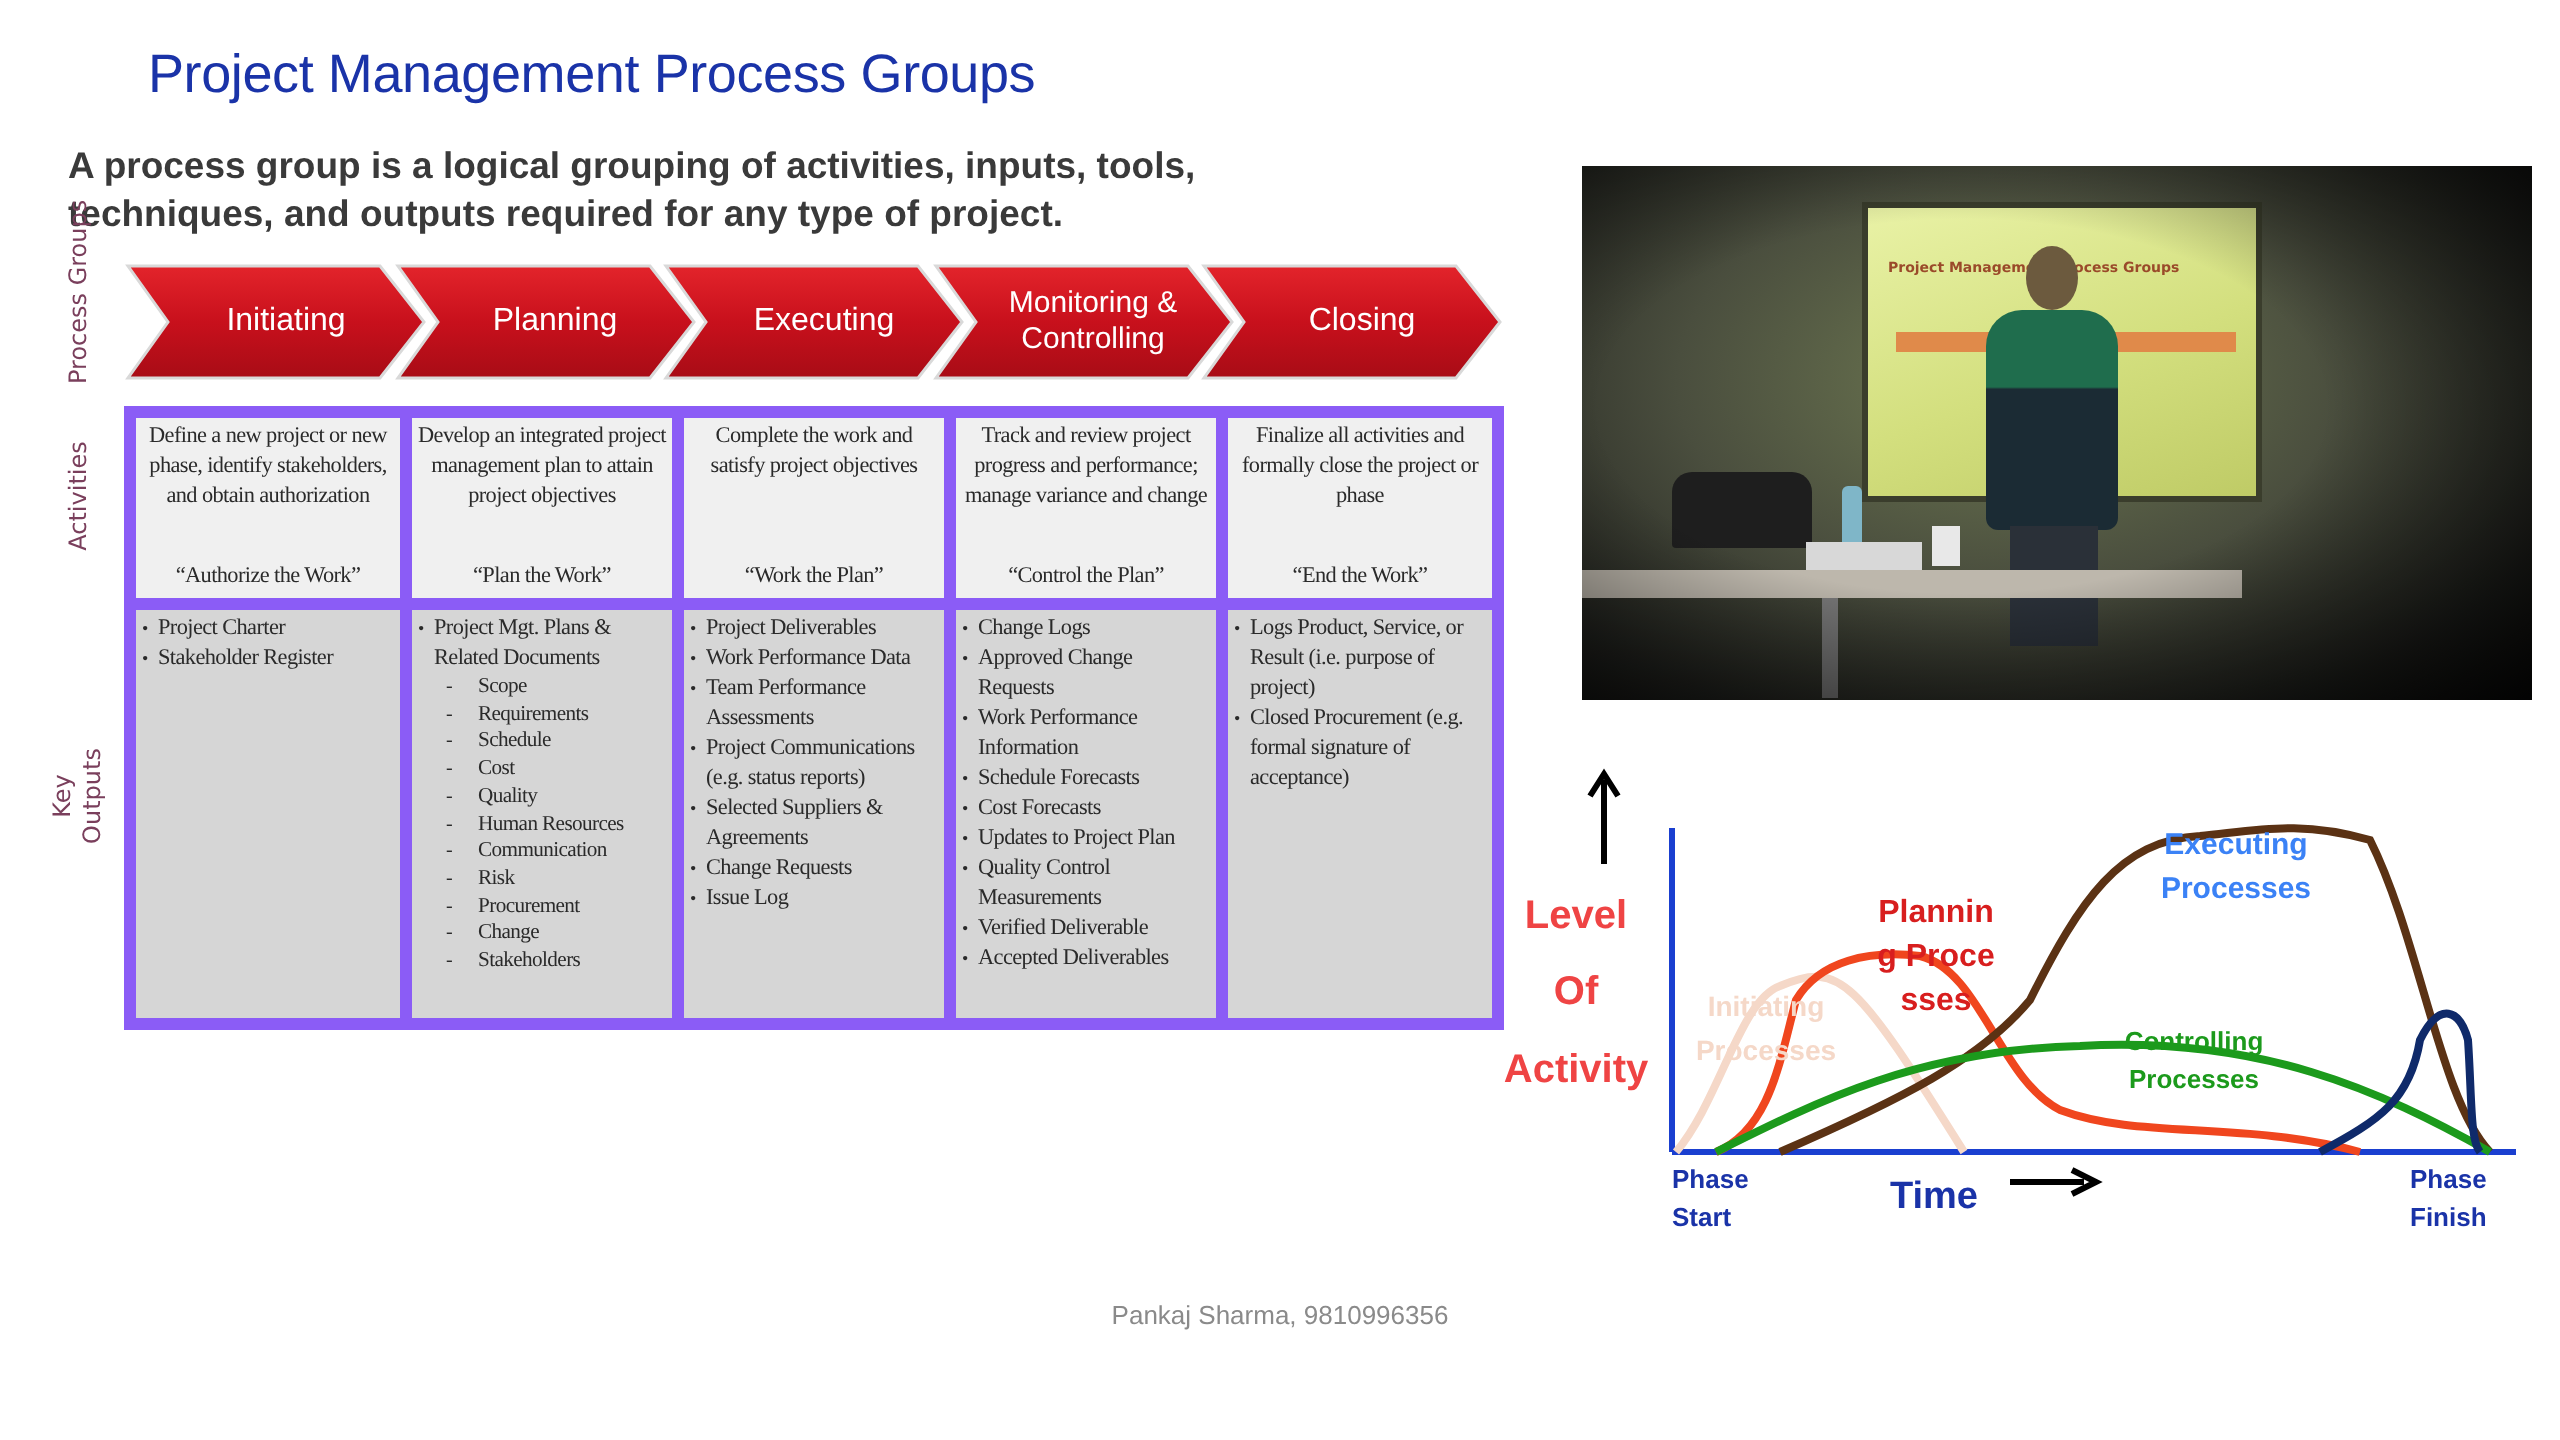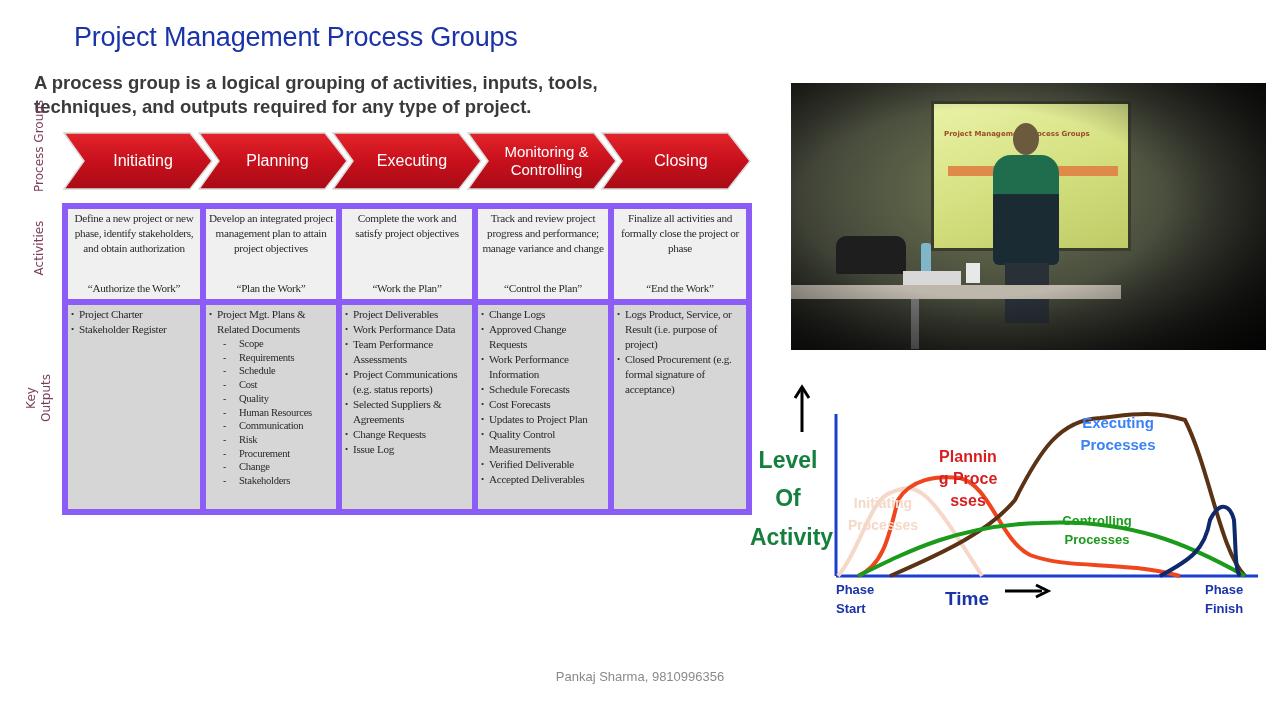--- a/index.html
+++ b/index.html
@@ -50,26 +50,26 @@
   .photo .table { position: absolute; left: 0; top: 202px; width: 330px; height: 14px; background: #bdb7ac; }
   .photo .table-leg { position: absolute; left: 120px; top: 216px; width: 8px; height: 50px; background: #777; }
   .photo .chair { position: absolute; left: 45px; top: 153px; width: 70px; height: 38px; border-radius: 10px 10px 2px 2px; background: #1e1e1e; }
   .photo .bottle { position: absolute; left: 130px; top: 160px; width: 10px; height: 32px; background: #7fb6c8; border-radius: 3px; }
   .photo .cup { position: absolute; left: 175px; top: 180px; width: 14px; height: 20px; background: #e8e8e8; }
   .photo .box { position: absolute; left: 112px; top: 188px; width: 58px; height: 16px; background: #d8d8d8; }
   .photo .vignette { position: absolute; inset: 0;
     background: radial-gradient(ellipse at 40% 45%, rgba(0,0,0,0) 45%, rgba(0,0,0,0.55) 80%, rgba(0,0,0,0.85) 100%); }
 
   .chart { position: absolute; left: 750px; top: 380px; width: 520px; height: 250px; }
-  .chart .ylab { position: absolute; font-family: "Liberation Sans", sans-serif; font-weight: bold; font-size: 23px; color: #15803d; text-align: center; }
+  .chart .ylab { position: absolute; font-family: "Liberation Sans", sans-serif; font-weight: bold; font-size: 20px; color: #ef4444; text-align: center; }
   .chart .sm { position: absolute; font-family: "Liberation Sans", sans-serif; font-weight: bold; font-size: 13px; color: #1a33a8; line-height: 19px; }
   .chart .timelab { position: absolute; font-family: "Liberation Sans", sans-serif; font-weight: bold; font-size: 19px; color: #1a33a8; }
   .chart .curve-label { position: absolute; font-family: "Liberation Sans", sans-serif; font-weight: bold; text-align: center; }
 
-  .footer { position: absolute; left: 0; width: 1280px; top: 669px; text-align: center;
+  .footer { position: absolute; left: 0; width: 1280px; top: 650px; text-align: center;
     font-family: "Liberation Sans", sans-serif; font-size: 13px; color: #8a8a8a; }
 </style>
 </head>
 <body>
 
 <div class="title">Project Management Process Groups</div>
 <div class="subtitle">A process group is a logical grouping of activities, inputs, tools, techniques, and outputs required for any type of project.</div>
 
 <div class="side-label" style="left:12px; top:158px; width:54px;">Process Groups</div>
 <div class="side-label" style="left:4px; top:241px; width:70px;">Activities</div>

